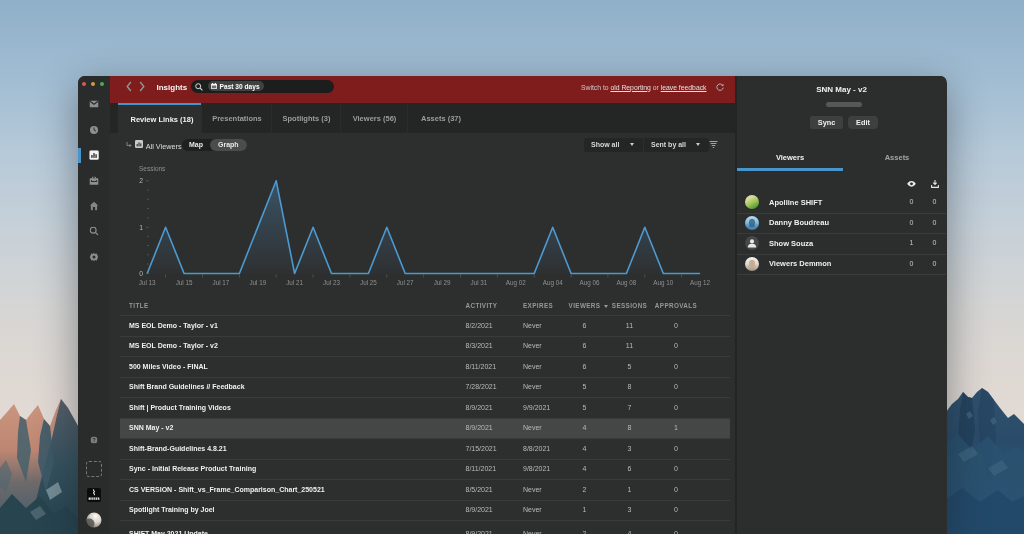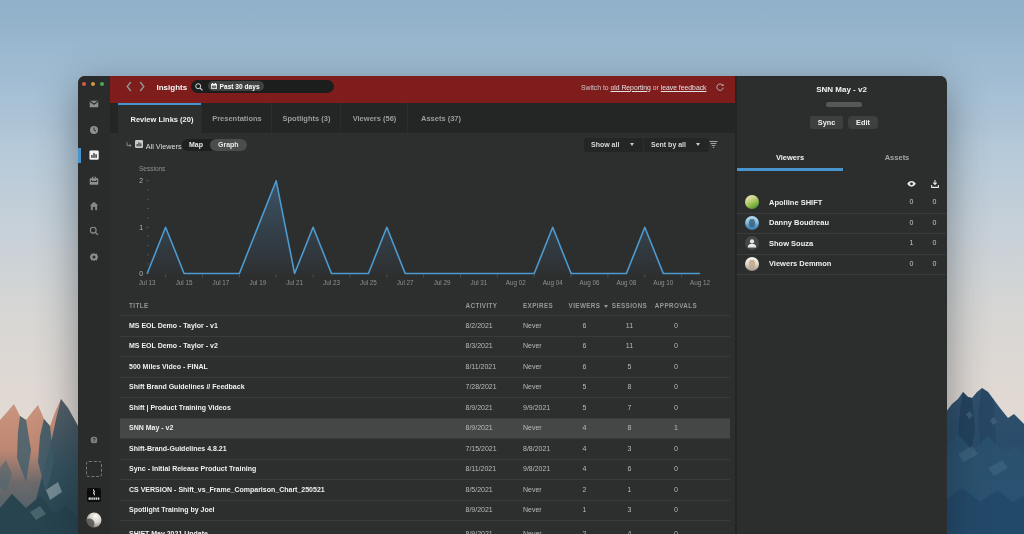--- a/index.html
+++ b/index.html
@@ -195,21 +195,21 @@
         </div>
       </div>
       <span class="abs" style="left:471px;top:8px;color:#c9cbcb;font-size:6.8px;">Switch to <span style="text-decoration:underline;color:#e2e2e2;">old Reporting</span> or <span style="text-decoration:underline;color:#e2e2e2;">leave feedback</span></span>
       <svg class="abs" style="left:606px;top:7.5px" width="8" height="8" viewBox="0 0 10 10">
           <path d="M8.5,3.2 A4 4 0 1 0 9 5.8" stroke="#b5b7b7" stroke-width="1.2" fill="none"></path>
           <path d="M9.3,0.8 L9.3,3.6 L6.5,3.6" fill="#b5b7b7"></path>
         </svg>
     </div>
 
     <div id="tabstrip">
-      <div class="tab active" style="left:8px;width:83px;text-indent:5px;">Review Links (20)</div>
+      <div class="tab active" style="left:8px;width:83px;text-indent:5px;">Review Links (18)</div>
       <div class="tab" style="left:91px;width:70px;">Presentations</div>
       <div class="tab" style="left:161px;width:69px;">Spotlights (3)</div>
       <div class="tab" style="left:230px;width:67px;">Viewers (56)</div>
       <div class="tab" style="left:297px;width:66px;">Assets (37)</div>
     </div>
 
     <svg class="abs" style="left:16px;top:66px" width="6" height="6" viewBox="0 0 6 6">
         <path d="M1,0 L1,3.5 L5,3.5 M3.5,2 L5,3.5 L3.5,5" stroke="#8a8c8c" stroke-width="0.9" fill="none"></path>
       </svg>
     <svg class="abs" style="left:24.5px;top:64px" width="8" height="8" viewBox="0 0 10 10">

